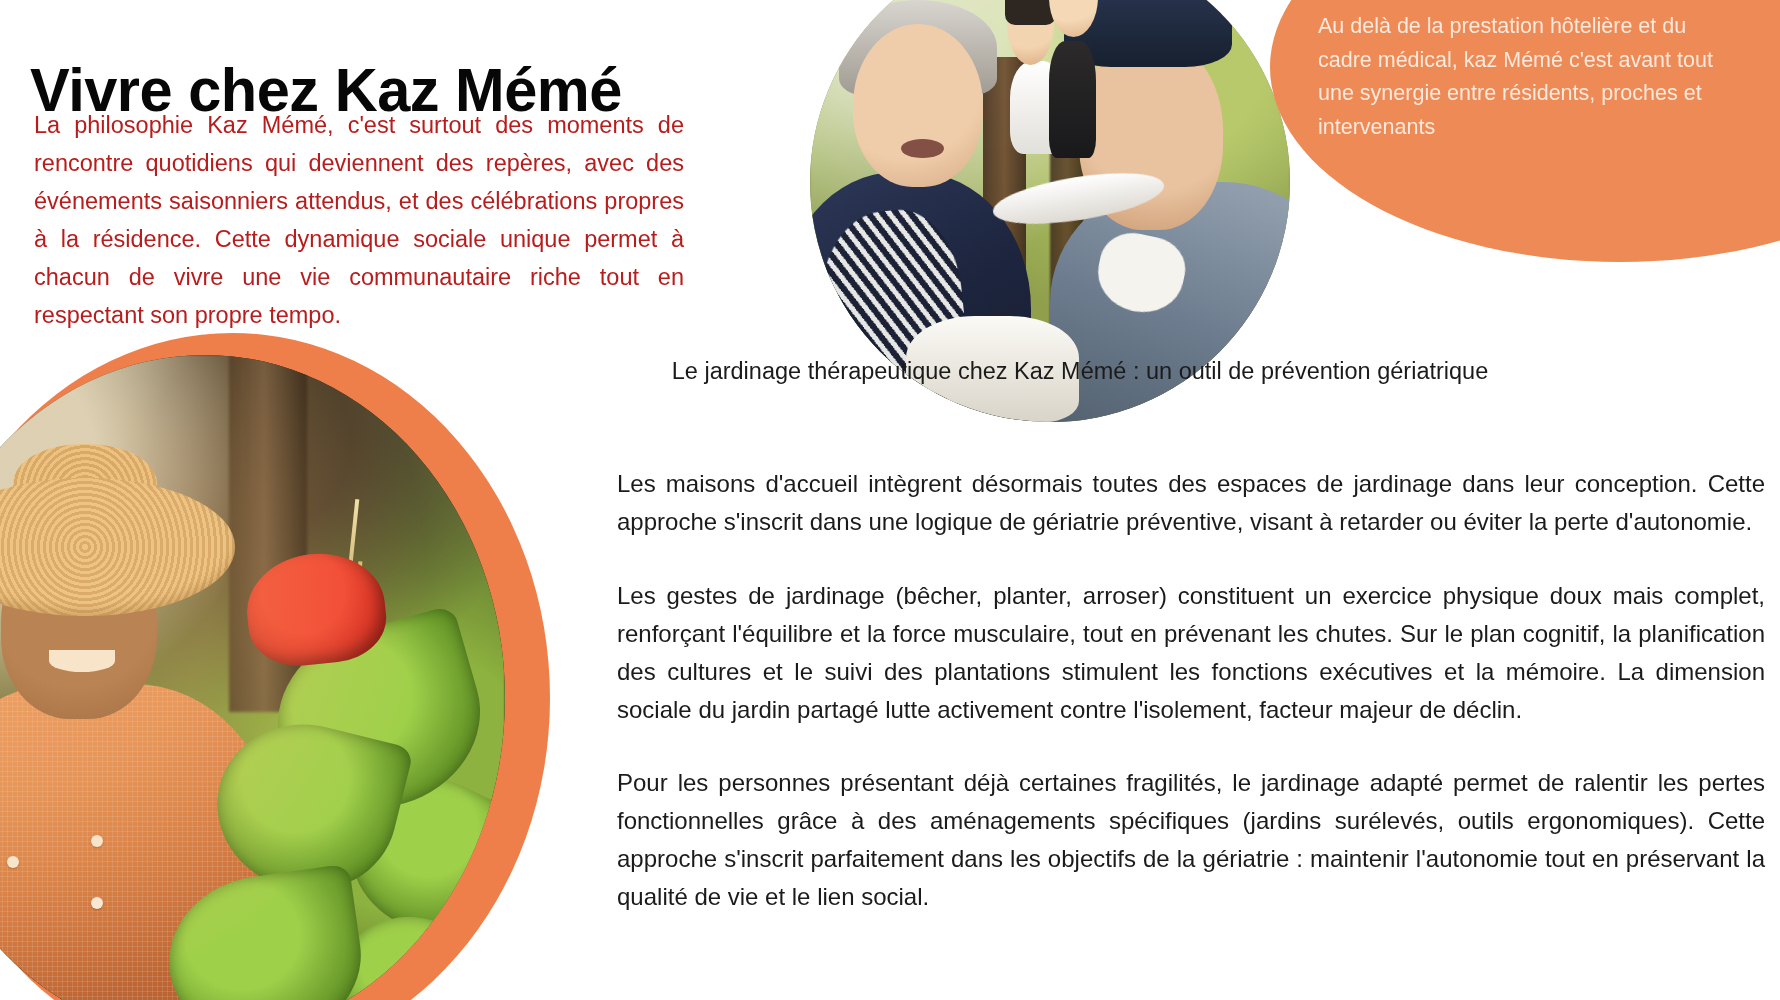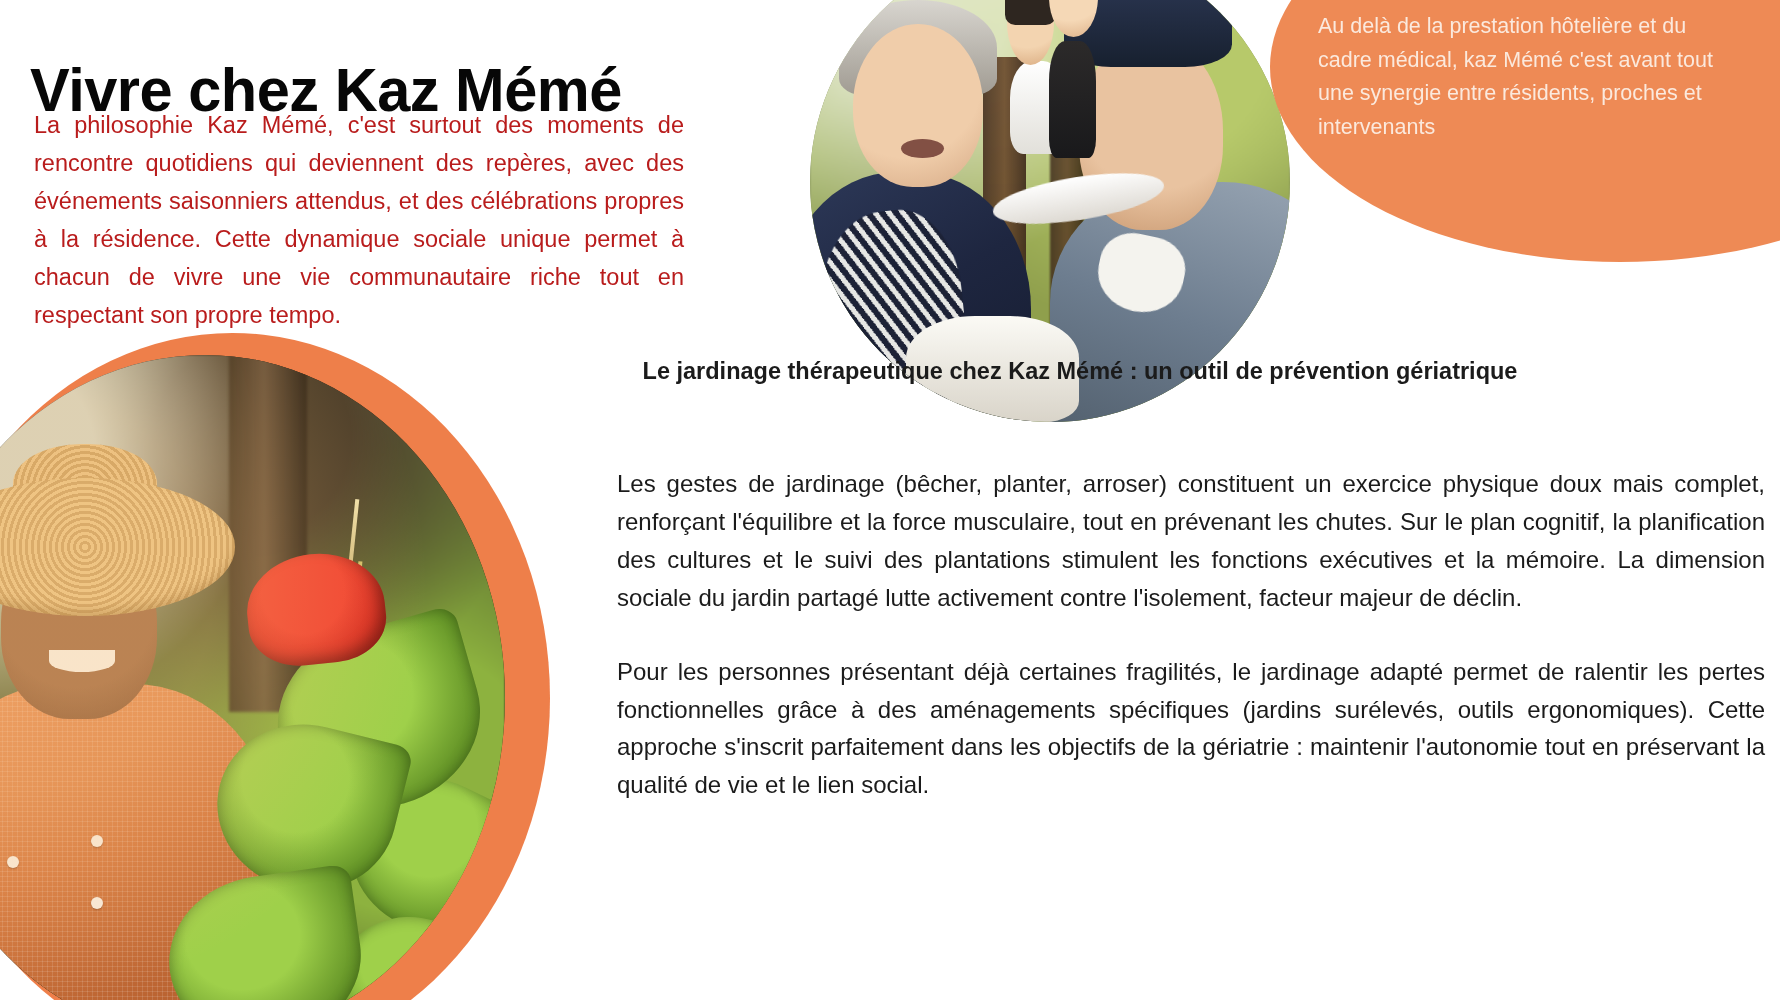--- a/index.html
+++ b/index.html
@@ -248,21 +248,20 @@
 
   
   #photo-caption {
     position: absolute;
     left: 480px;
     top: 358px;
     width: 1200px;
     text-align: center;
     font-size: 23.5px;
     color: #1b1b1b;
-    font-weight: bold;
   }
 
   
   #photo-garden-ring {
     position: absolute;
     left: -85px;
     top: 333px;
     width: 635px;
     height: 730px;
     border-radius: 50%;
@@ -471,17 +470,18 @@
     <div class="stem"></div>
     <div class="leaf l1"></div>
     <div class="leaf l2"></div>
     <div class="leaf l4"></div>
     <div class="spadix"></div>
     <div class="flower"></div>
     <div class="sunglow"></div>
   </div>
 
   <div id="body-column">
+    <p>Les maisons d'accueil intègrent désormais toutes des espaces de jardinage dans leur conception. Cette approche s'inscrit dans une logique de gériatrie préventive, visant à retarder ou éviter la perte d'autonomie.</p>
     <p>Les gestes de jardinage (bêcher, planter, arroser) constituent un exercice physique doux mais complet, renforçant l'équilibre et la force musculaire, tout en prévenant les chutes. Sur le plan cognitif, la planification des cultures et le suivi des plantations stimulent les fonctions exécutives et la mémoire. La dimension sociale du jardin partagé lutte activement contre l'isolement, facteur majeur de déclin.</p>
     <p>Pour les personnes présentant déjà certaines fragilités, le jardinage adapté permet de ralentir les pertes fonctionnelles grâce à des aménagements spécifiques (jardins surélevés, outils ergonomiques). Cette approche s'inscrit parfaitement dans les objectifs de la gériatrie : maintenir l'autonomie tout en préservant la qualité de vie et le lien social.</p>
   </div>
 
 </div>
 
 </body></html>

